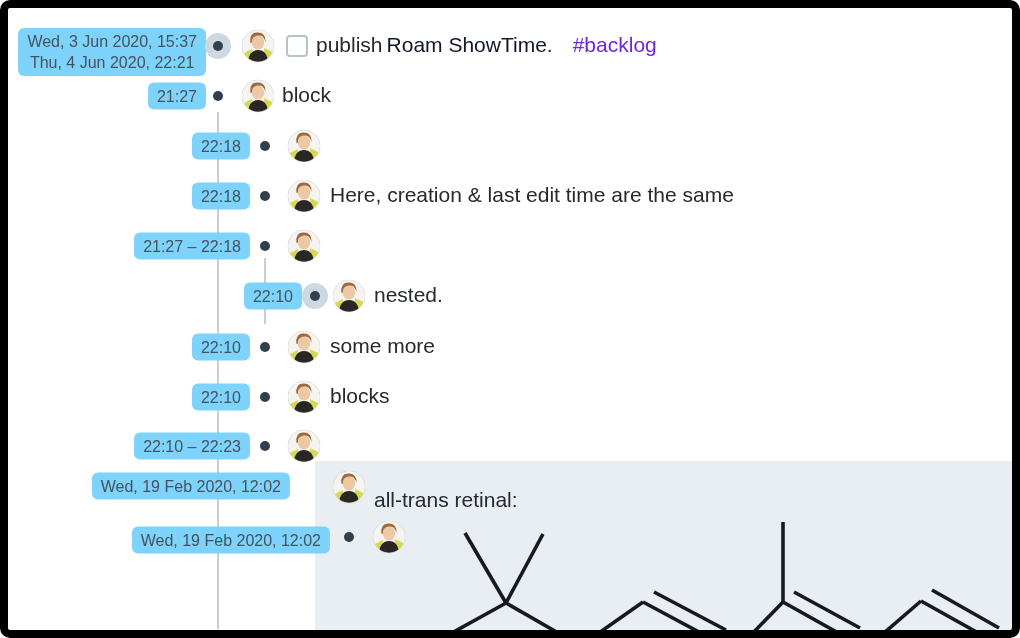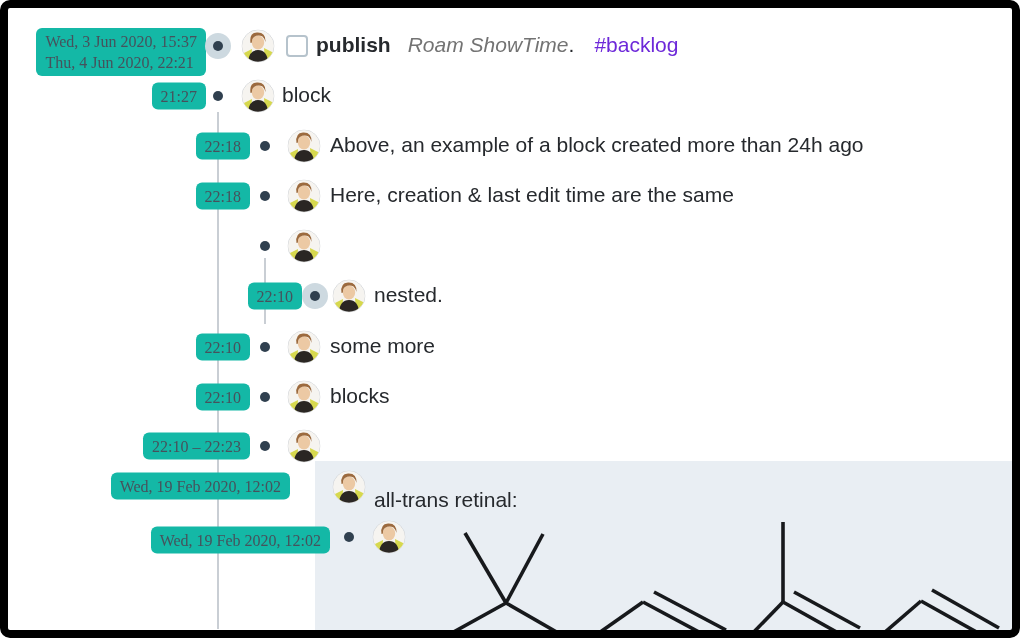--- a/index.html
+++ b/index.html
@@ -17,23 +17,23 @@
     background:#e9eef3;z-index:1;
   }
   .molecule{position:absolute;left:315px;top:461px;z-index:2;}
   
   .thread-line{position:absolute;width:1.5px;background:#c9ced4;z-index:3;}
   .thread-main{left:217px;top:112px;height:517px;}
   .thread-nested{left:264px;top:258px;height:66px;}
   
   .badge{
     position:absolute;transform:translateY(-50%);
-    background:#14b8a6;color:#46525c;border-radius:6px;
+    background:#7dd3fc;color:#46525c;border-radius:6px;
     font-size:16px;line-height:21px;padding:3px 9px;white-space:nowrap;
-    z-index:4;text-align:left;font-family:Liberation Serif, serif;
+    z-index:4;text-align:center;
   }
   .badge .bline{display:block;}
   
   .bullet{
     position:absolute;width:26px;height:26px;transform:translate(-50%,-50%);
     display:flex;align-items:center;justify-content:center;border-radius:50%;
     z-index:5;cursor:pointer;background:transparent;
   }
   .bullet.halo{background:#cdd9e0;}
   .bullet .dot{
@@ -42,22 +42,22 @@
   
   .avatar{
     position:absolute;width:33px;height:33px;transform:translate(-50%,-50%);
     z-index:5;
   }
   
   .btext{
     position:absolute;transform:translateY(-54%);color:#26292d;
     font-size:21px;line-height:27px;white-space:nowrap;z-index:5;cursor:text;
   }
-  .btext .prefix{margin-right:17px;font-weight:bold;}
-  .page-link{color:#737373;text-decoration:none;cursor:pointer;font-style:italic;}
+  .btext .prefix{margin-right:4px;}
+  .page-link{color:#0f172a;text-decoration:none;cursor:pointer;}
   .hashtag{color:#6d28d9;margin-left:20px;cursor:pointer;}
   
   .checkbox{
     position:absolute;width:22px;height:22px;transform:translateY(-50%);
     border:2px solid #b6c3cc;border-radius:4px;background:#ffffff;
     z-index:5;cursor:pointer;box-sizing:border-box;
   }
   .defs-hidden{position:absolute;width:0;height:0;overflow:hidden;}
 </style>
 </head>
@@ -132,31 +132,31 @@
     </svg>
   <div class="btext" style="left:282px;top:96px">block</div>
 
   <div class="badge" style="right:770px;top:146px"><span>22:18</span></div>
   <span class="bullet" style="left:265px;top:146px">
       <i class="dot"></i>
     </span>
   <svg class="avatar" style="left:304px;top:146px" viewBox="-16.5 -16.5 33 33">
       <use href="#avatar-symbol"></use>
     </svg>
-  <div class="btext" style="left:330px;top:146px">Above, an example of a block created more than 24h ago</div>
 
   <div class="badge" style="right:770px;top:196px"><span>22:18</span></div>
   <span class="bullet" style="left:265px;top:196px">
       <i class="dot"></i>
     </span>
   <svg class="avatar" style="left:304px;top:196px" viewBox="-16.5 -16.5 33 33">
       <use href="#avatar-symbol"></use>
     </svg>
   <div class="btext" style="left:330px;top:196px">Here, creation &amp; last edit time are the same</div>
 
+  <div class="badge" style="right:770px;top:246px"><span>21:27 – 22:18</span></div>
   <span class="bullet" style="left:265px;top:246px">
       <i class="dot"></i>
     </span>
   <svg class="avatar" style="left:304px;top:246px" viewBox="-16.5 -16.5 33 33">
       <use href="#avatar-symbol"></use>
     </svg>
 
   <div class="badge" style="right:718px;top:296px"><span>22:10</span></div>
   <span class="bullet halo" style="left:315px;top:296px">
       <i class="dot"></i>

